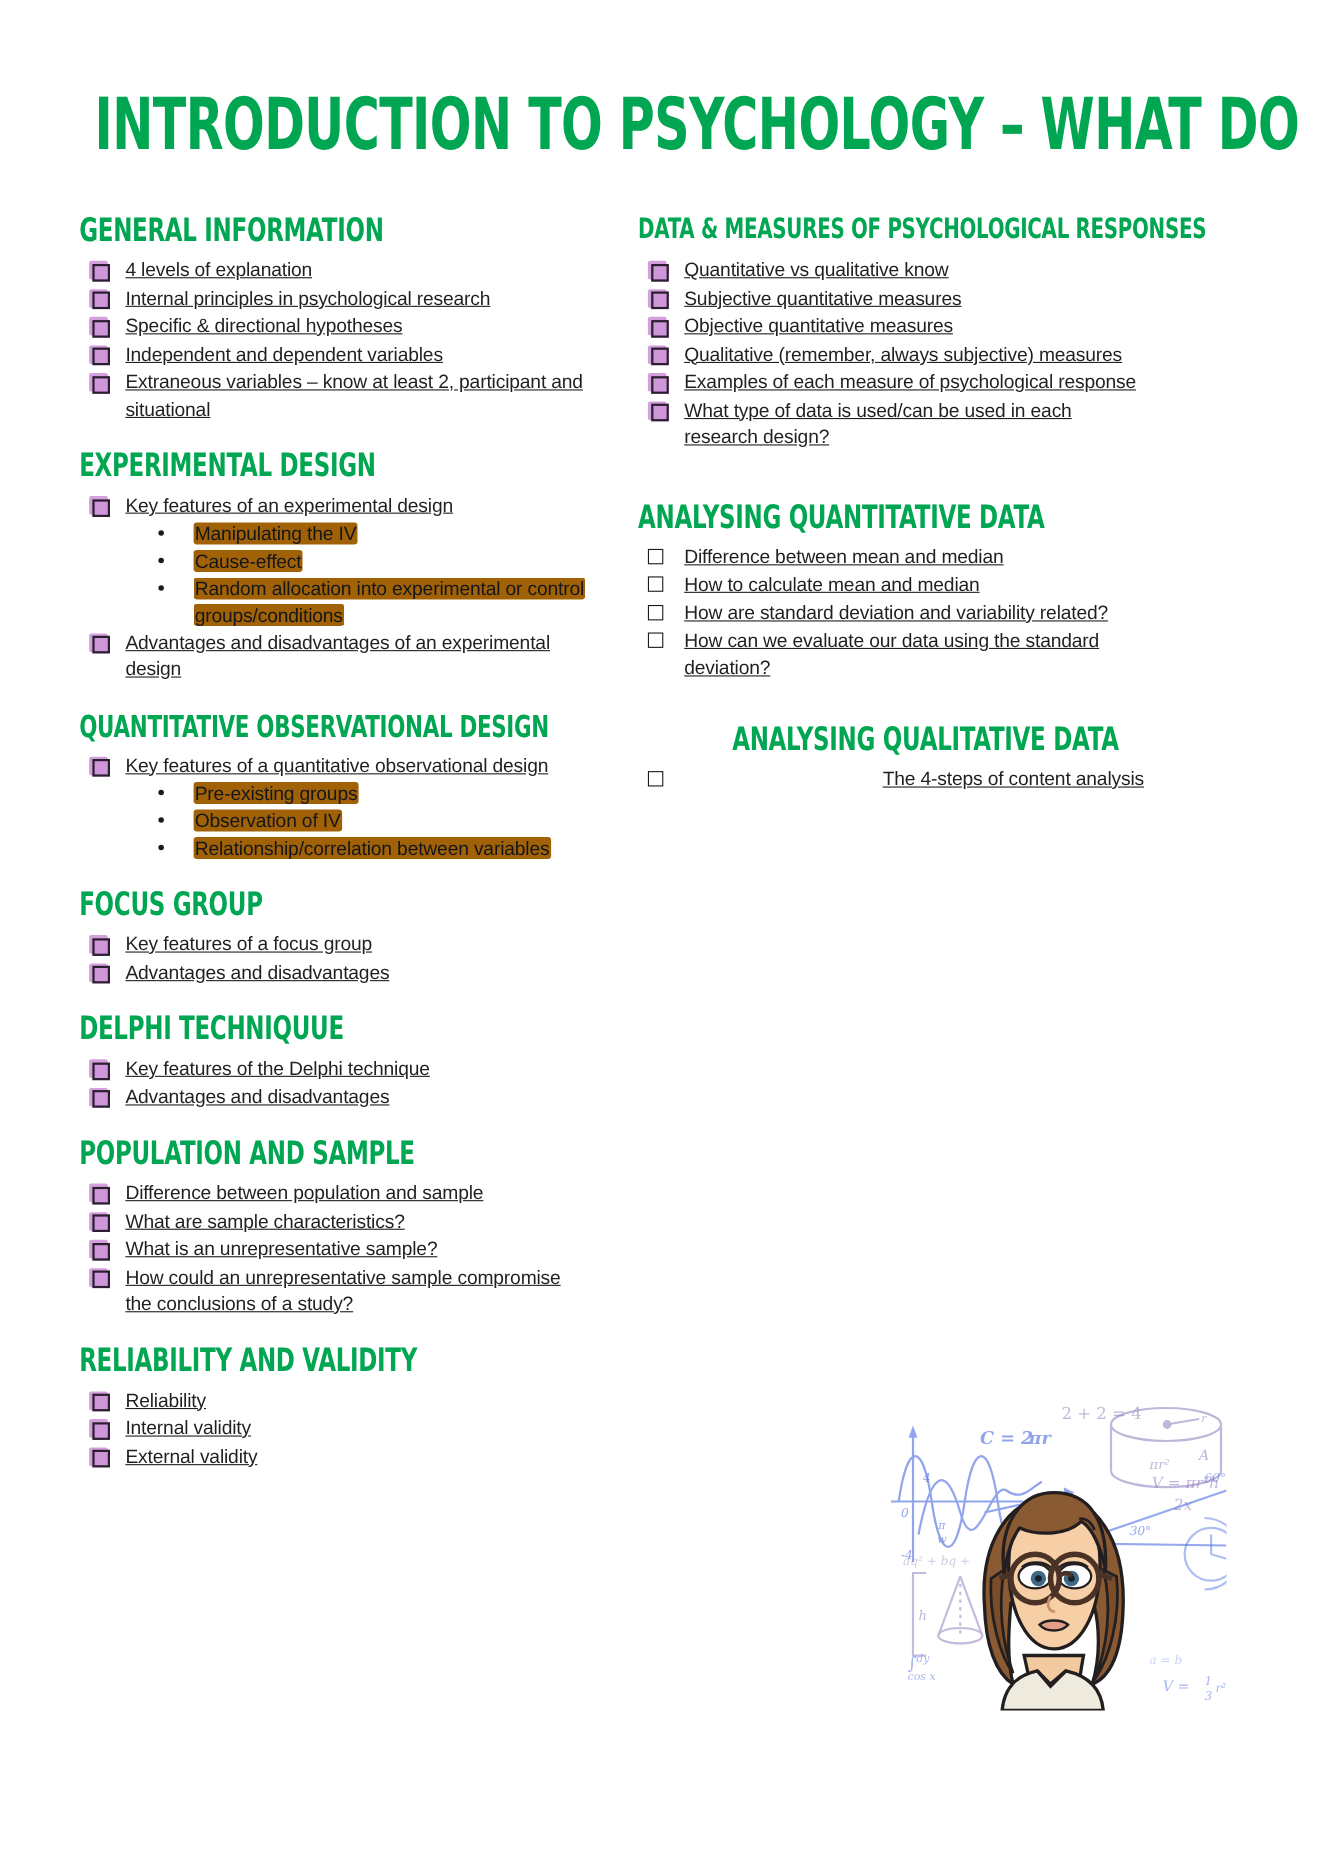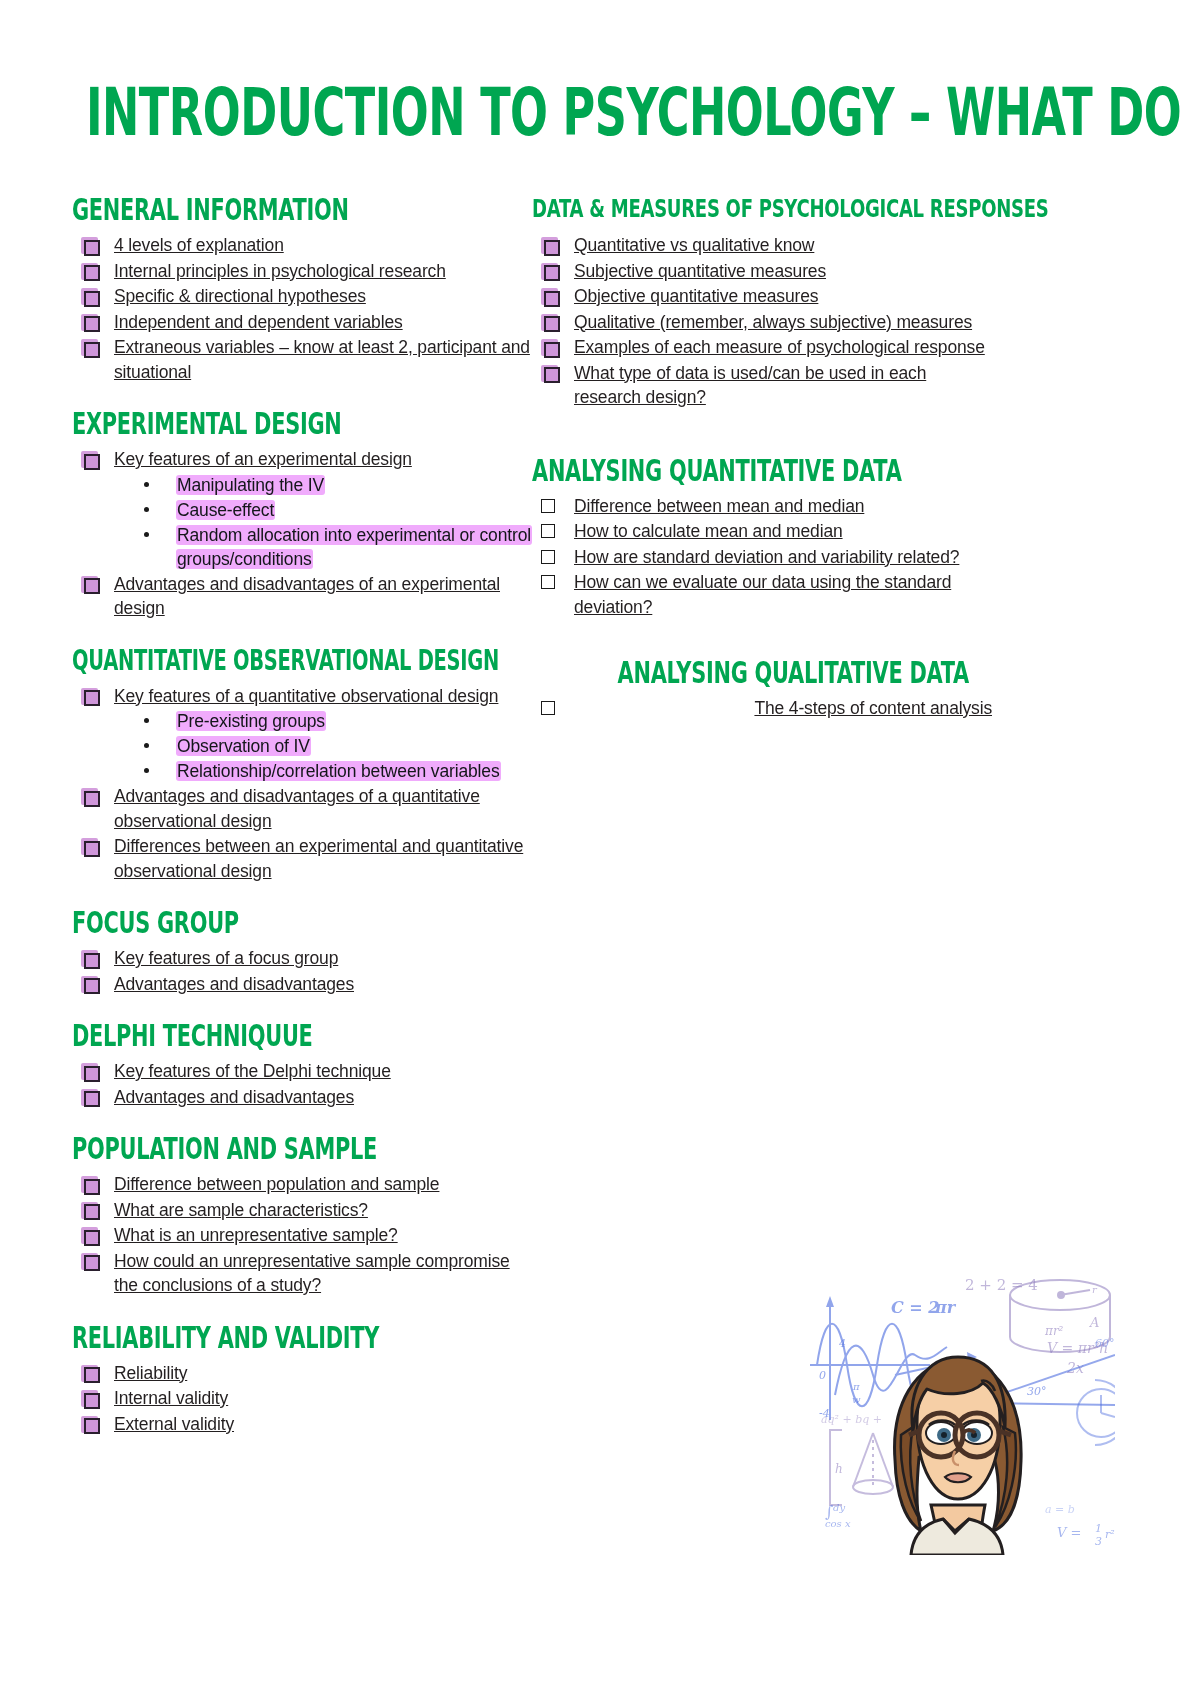--- a/index.html
+++ b/index.html
@@ -38,20 +38,21 @@
     line-height: 1;
   }
 
   
   .columns {
     position: absolute;
     top: 196px;
     left: 72px;
     width: 1056px;
     display: flex;
+    gap: 48px;
     align-items: flex-start;
   }
   .col { width: 460px; }
 
   
   .section { margin-bottom: 4px; }
   .section + .section { margin-top: 26px; }
 
   .sec-head {
     font-family: "DejaVu Sans", sans-serif;
@@ -131,21 +132,21 @@
   ul.sub > li .dot {
     position: absolute;
     left: 72px;
     top: 9px;
     width: 5px;
     height: 5px;
     border-radius: 50%;
     background: #1a1a1a;
   }
   .hl {
-    background: #f0abfc;
+    background: #a16207;
     color: #14161a;
     border-radius: 3px;
     padding: 0 1px;
     box-decoration-break: clone;
     -webkit-box-decoration-break: clone;
   }
 
   
   .bitmoji {
     position: absolute;
@@ -195,24 +196,20 @@
 
       <div class="section">
         <div class="sec-head small">QUANTITATIVE OBSERVATIONAL DESIGN</div>
         <ul class="check">
           <li><span class="cb"></span><span>Key features of a quantitative observational design</span></li>
         </ul>
         <ul class="sub">
           <li><span class="dot"></span><span class="hl">Pre-existing groups</span></li>
           <li><span class="dot"></span><span class="hl">Observation of IV</span></li>
           <li><span class="dot"></span><span class="hl">Relationship/correlation between variables</span></li>
-        </ul>
-        <ul class="check">
-          <li><span class="cb"></span><span>Advantages and disadvantages of a quantitative observational design</span></li>
-          <li><span class="cb"></span><span>Differences between an experimental and quantitative observational design</span></li>
         </ul>
       </div>
 
       <div class="section">
         <div class="sec-head">FOCUS GROUP</div>
         <ul class="check">
           <li><span class="cb"></span><span>Key features of a focus group</span></li>
           <li><span class="cb bold"></span><span>Advantages and disadvantages</span></li>
         </ul>
       </div>

